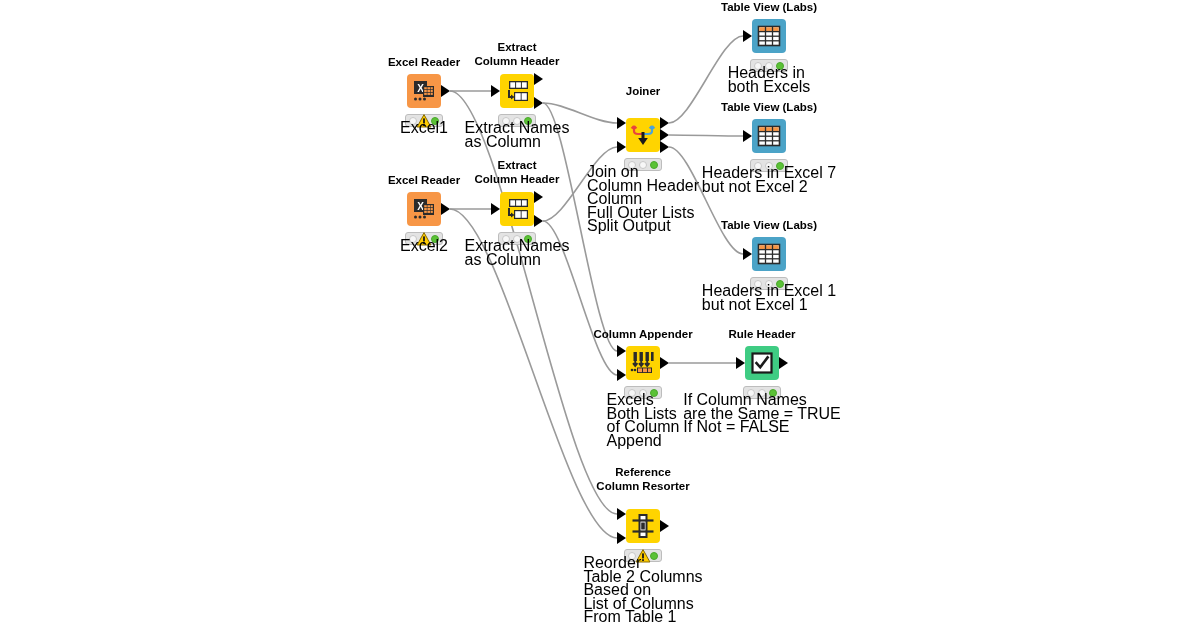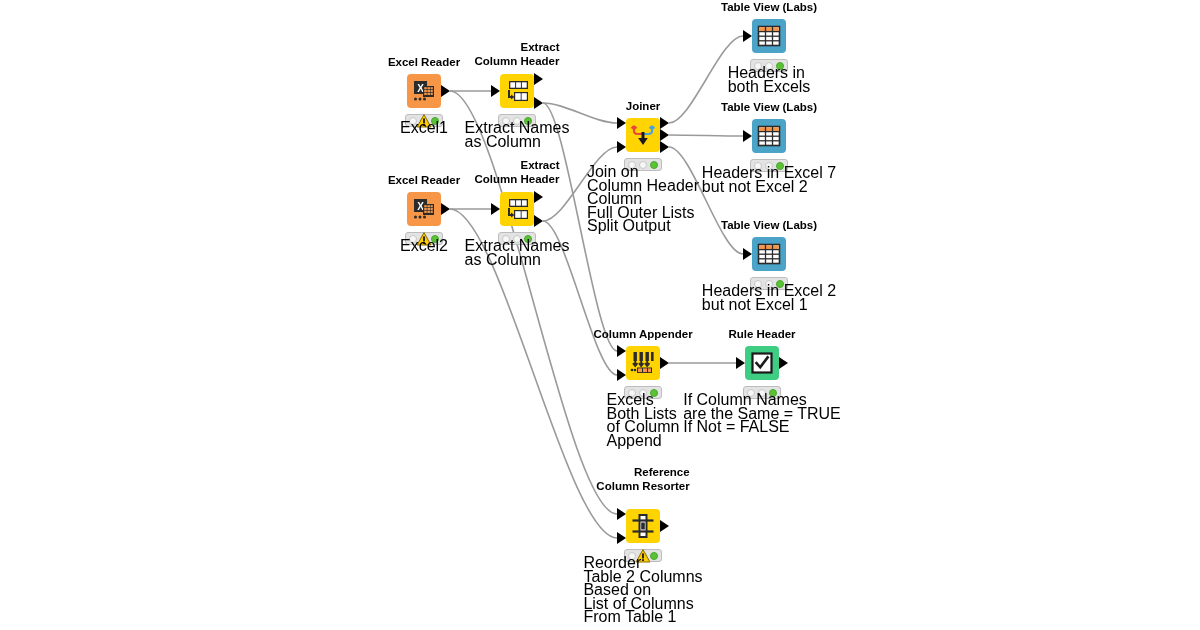--- a/index.html
+++ b/index.html
@@ -29,21 +29,21 @@
     width: 0;
     height: 0;
   }
   
   .node-title {
     position: absolute;
     left: 50%;
     transform: translateX(-50%);
     bottom: 4px;
     white-space: nowrap;
-    text-align: right;
+    text-align: center;
     font-size: 11.5px;
     font-weight: bold;
     color: #000000;
     line-height: 13px;
     margin-top: 32px;
   }
   .node-title.two-line { line-height: 13.5px; }
   .node-box {
     position: absolute;
     left: -17px;
@@ -303,21 +303,21 @@
         <div class="dot "></div>
         <div class="dot "></div>
         <div class="dot green"></div>
       </div>
       <div class="caption">
         <div>Extract Names</div>
         <div>as Column</div>
       </div>
     </div>
     <div class="node" style="left: 643px; top: 118px;">
-      <div class="node-title" style="bottom: 5px;">
+      <div class="node-title" style="bottom: 20px;">
         <div>Joiner</div>
       </div>
       <div class="node-box yellow">
         <div class="glyph">
           <svg width="26" height="26" viewBox="0 0 26 26">
         <path d="M4 4 L4 9 Q4 12 8 12 L13 12" stroke="#E8453C" stroke-width="2.2" fill="none"></path>
         <path d="M4 4 L1.6 6.6 M4 4 L6.4 6.6" stroke="#E8453C" stroke-width="2.2" fill="none"></path>
         <path d="M22 4 L22 9 Q22 12 18 12 L13 12" stroke="#4AA3DC" stroke-width="2.2" fill="none"></path>
         <path d="M22 4 L19.6 6.6 M22 4 L24.4 6.6" stroke="#4AA3DC" stroke-width="2.2" fill="none"></path>
         <path d="M13 10 L13 18" stroke="#1a1a1a" stroke-width="3" fill="none"></path>
@@ -422,21 +422,21 @@
       </svg>
         </div>
       </div>
       <div class="port in" style="left: -26px; top: 11px;"></div>
       <div class="status">
         <div class="dot "></div>
         <div class="dot "></div>
         <div class="dot green"></div>
       </div>
       <div class="caption">
-        <div>Headers in Excel 2</div>
+        <div>Headers in Excel 1</div>
         <div>but not Excel 1</div>
       </div>
     </div>
     <div class="node" style="left: 643px; top: 346px;">
       <div class="node-title" style="bottom: 5px;">
         <div>Column Appender</div>
       </div>
       <div class="node-box yellow">
         <div class="glyph">
           <svg width="26" height="26" viewBox="0 0 26 26">

